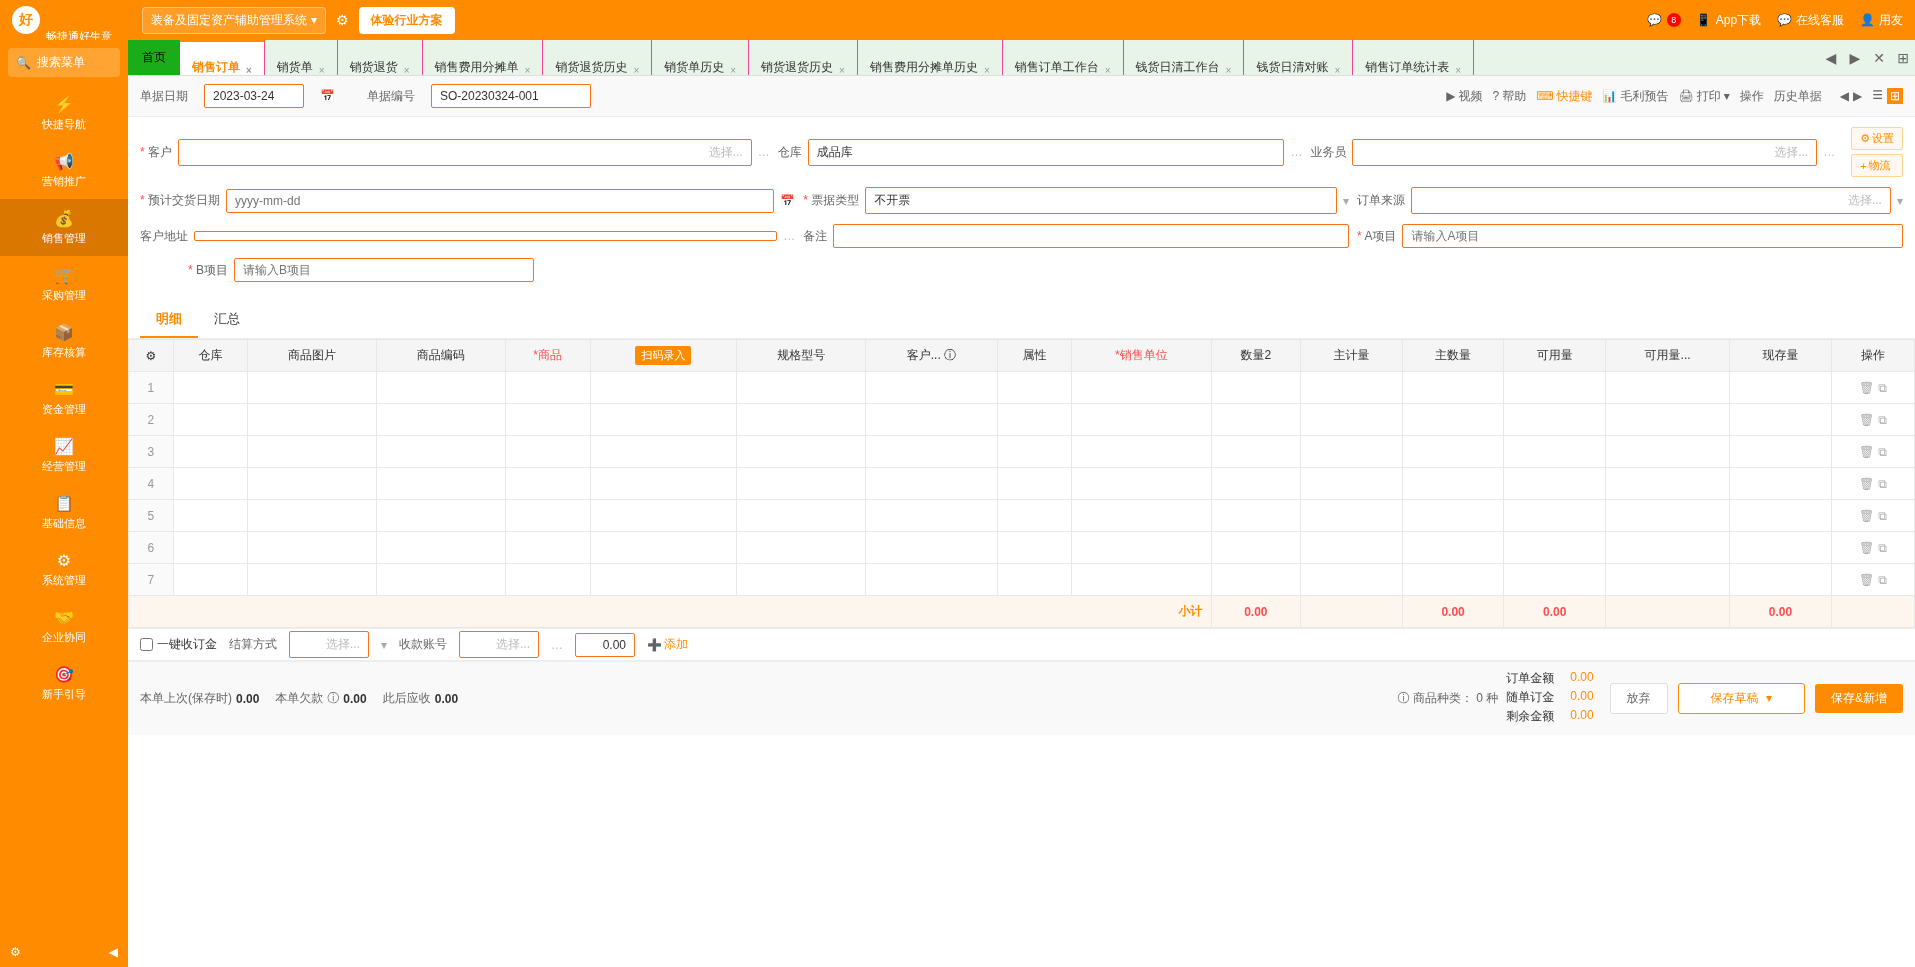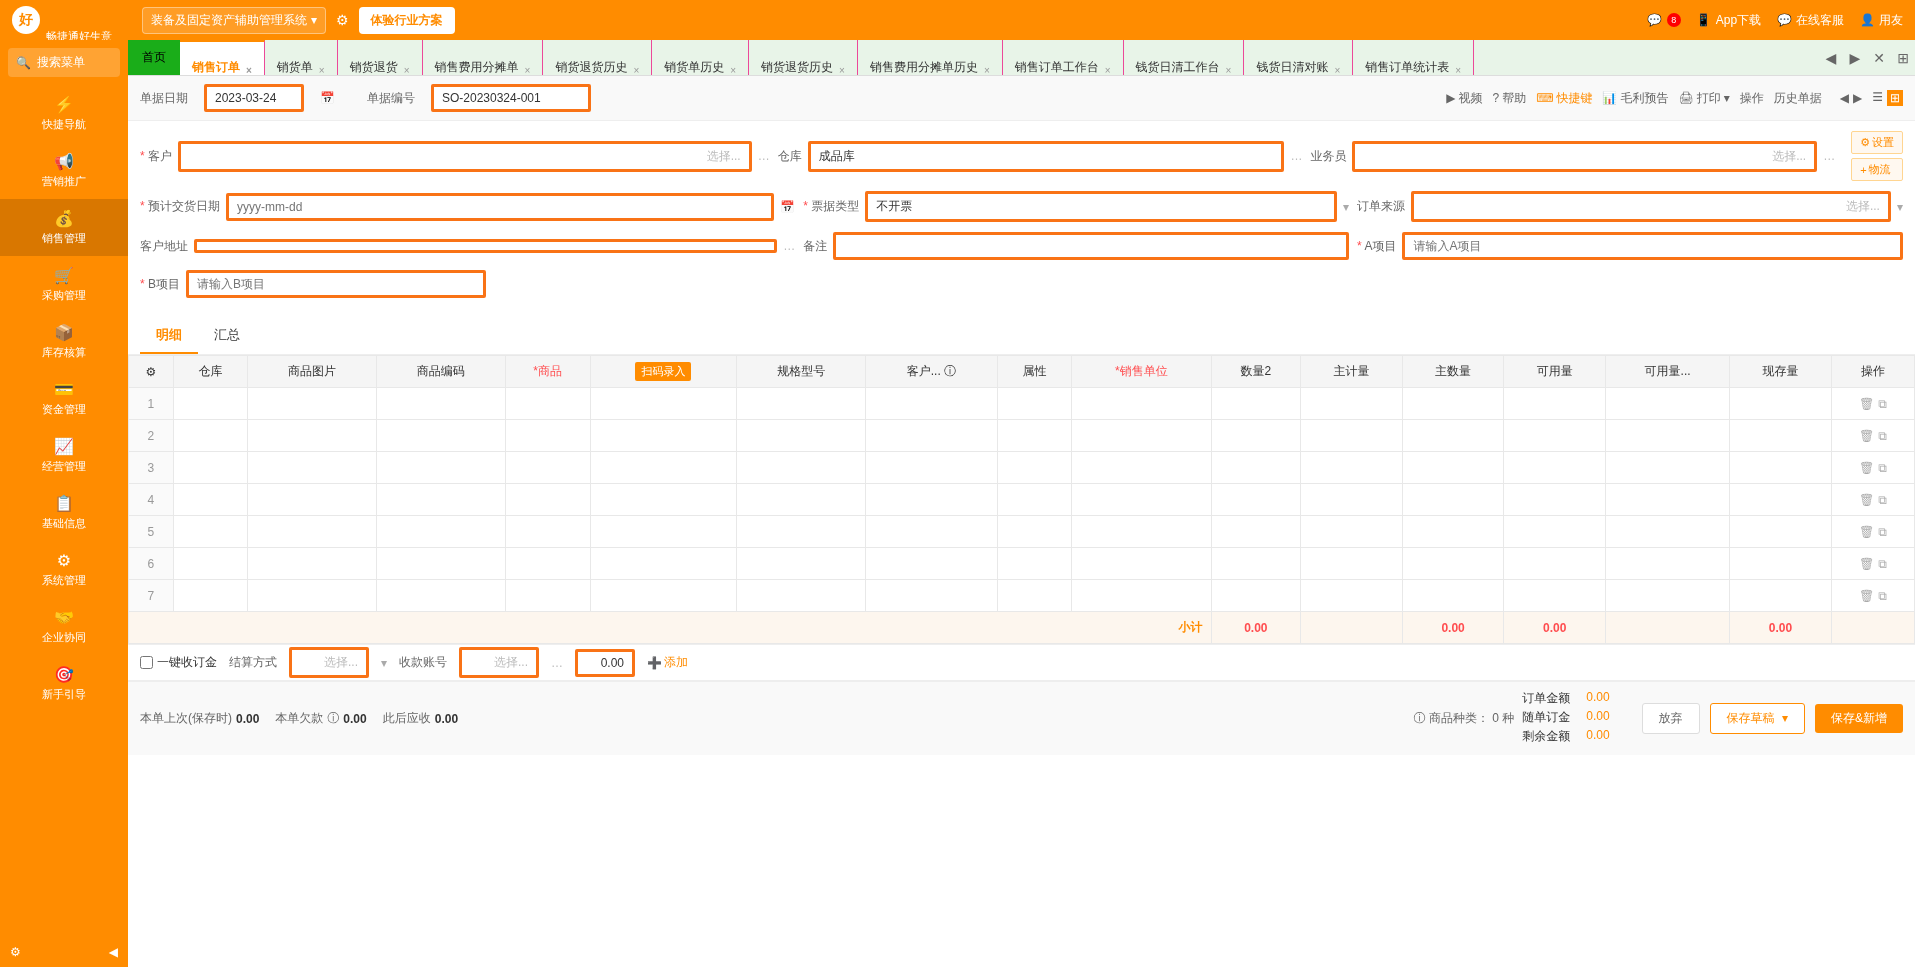--- a/index.html
+++ b/index.html
@@ -42,21 +42,21 @@
     
     .form-header { display: flex; align-items: center; padding: 8px 12px; background: #f9f9f9; border-bottom: 1px solid #eee; gap: 16px; }
     .form-header-actions { margin-left: auto; display: flex; align-items: center; gap: 10px; font-size: 12px; color: #666; }
     .action-btn { display: flex; align-items: center; gap: 3px; cursor: pointer; color: #666; }
     .action-btn.orange { color: #ff8c00; }
 
     .form-body { padding: 10px 12px; }
     .form-row { display: flex; align-items: center; gap: 8px; margin-bottom: 10px; }
     .form-field { display: flex; align-items: center; gap: 6px; flex: 1; }
     .form-label { color: #666; white-space: nowrap; font-size: 12px; min-width: fit-content; }
-    .form-input { border: 3px solid #f97316; border-radius: 2px; padding: 4px 8px; font-size: 12px; color: #333; min-width: 120px; background: #fff; }
+    .form-input { border: 1px solid #f97316; border-radius: 2px; padding: 4px 8px; font-size: 12px; color: #333; min-width: 120px; background: #fff; }
     .form-input.placeholder { color: #bbb; text-align: right; }
     .dots { color: #bbb; font-size: 12px; }
     .calendar-icon { color: #aaa; cursor: pointer; }
 
     
     .form-tabs { display: flex; border-bottom: 1px solid #eee; padding: 0 12px; }
     .form-tab { padding: 8px 16px; cursor: pointer; font-size: 13px; }
     .form-tab.active { color: #ff8c00; border-bottom: 2px solid #ff8c00; font-weight: bold; }
 
     
@@ -69,25 +69,25 @@
     .subtotal-row { background: #fdf6ee; }
     .subtotal-row td { padding: 6px 4px; font-weight: bold; color: #ff8c00; border: 1px solid #e8e8e8; }
 
     
     .bottom-section { border-top: 1px solid #eee; background: #fff; }
     .payment-row { display: flex; align-items: center; gap: 12px; padding: 2px 12px; border-bottom: 1px solid #eee; }
     .footer-bar { display: flex; align-items: center; padding: 8px 12px; background: #f9f9f9; border-top: 1px solid #eee; }
     .footer-info { display: flex; align-items: center; gap: 16px; font-size: 12px; color: #666; }
     .footer-info span { display: flex; align-items: center; gap: 4px; }
     .footer-actions { margin-left: auto; display: flex; align-items: center; gap: 10px; }
-    .order-summary { text-align: right; font-size: 12px; color: #333; margin-right: 24px; }
+    .order-summary { text-align: right; font-size: 12px; color: #333; margin-right: 8px; }
     .order-summary-row { display: flex; justify-content: space-between; gap: 16px; margin-bottom: 2px; }
     .order-summary-val { color: #ff8c00; }
     .btn-discard { border: 1px solid #ddd; background: #fff; color: #666; padding: 6px 16px; border-radius: 3px; cursor: pointer; font-size: 12px; }
-    .btn-save-draft { border: 1px solid #ff8c00; background: #fff; color: #ff8c00; padding: 6px 16px; border-radius: 3px; cursor: pointer; font-size: 12px; }
+    .btn-save-draft { border: 1px solid #ff8c00; background: #fff; color: #ff8c00; padding: 6px 32px; border-radius: 3px; cursor: pointer; font-size: 12px; }
     .btn-save-new { background: #ff8c00; color: #fff; padding: 6px 16px; border-radius: 3px; cursor: pointer; font-size: 12px; border: none; }
     .checkbox-label { display: flex; align-items: center; gap: 4px; }
     .add-btn { color: #ff8c00; cursor: pointer; display: flex; align-items: center; gap: 2px; }
 
     
     .table-wrapper { overflow-x: auto; }
     .table-wrapper::-webkit-scrollbar { height: 6px; }
     .table-wrapper::-webkit-scrollbar-thumb { background: #ccc; border-radius: 3px; }
   </style>
 </head>
@@ -353,21 +353,21 @@
               <span class="form-label">备注</span>
               <input type="text" class="form-input" style="flex: 1 1 0%;">
             </div>
             <div class="form-field" style="flex:1;">
               <span class="form-label"><span style="color:#ff4d4f">* </span><span>A项目</span></span>
               <input type="text" class="form-input" style="flex: 1 1 0%;" placeholder="请输入A项目">
             </div>
           </div>
 
           <div class="form-row">
-            <div class="form-field" style="flex:1.2;">
+            <div class="form-field" style="flex:1.2;margin-left:48px;">
               <span class="form-label"><span style="color:#ff4d4f">* </span><span>B项目</span></span>
               <input type="text" class="form-input" style="flex: 1 1 0%; max-width: 300px;" placeholder="请输入B项目">
             </div>
           </div>
         </div>
 
         <div class="form-tabs">
           <div class="form-tab active">
             <span>明细</span>
           </div>

